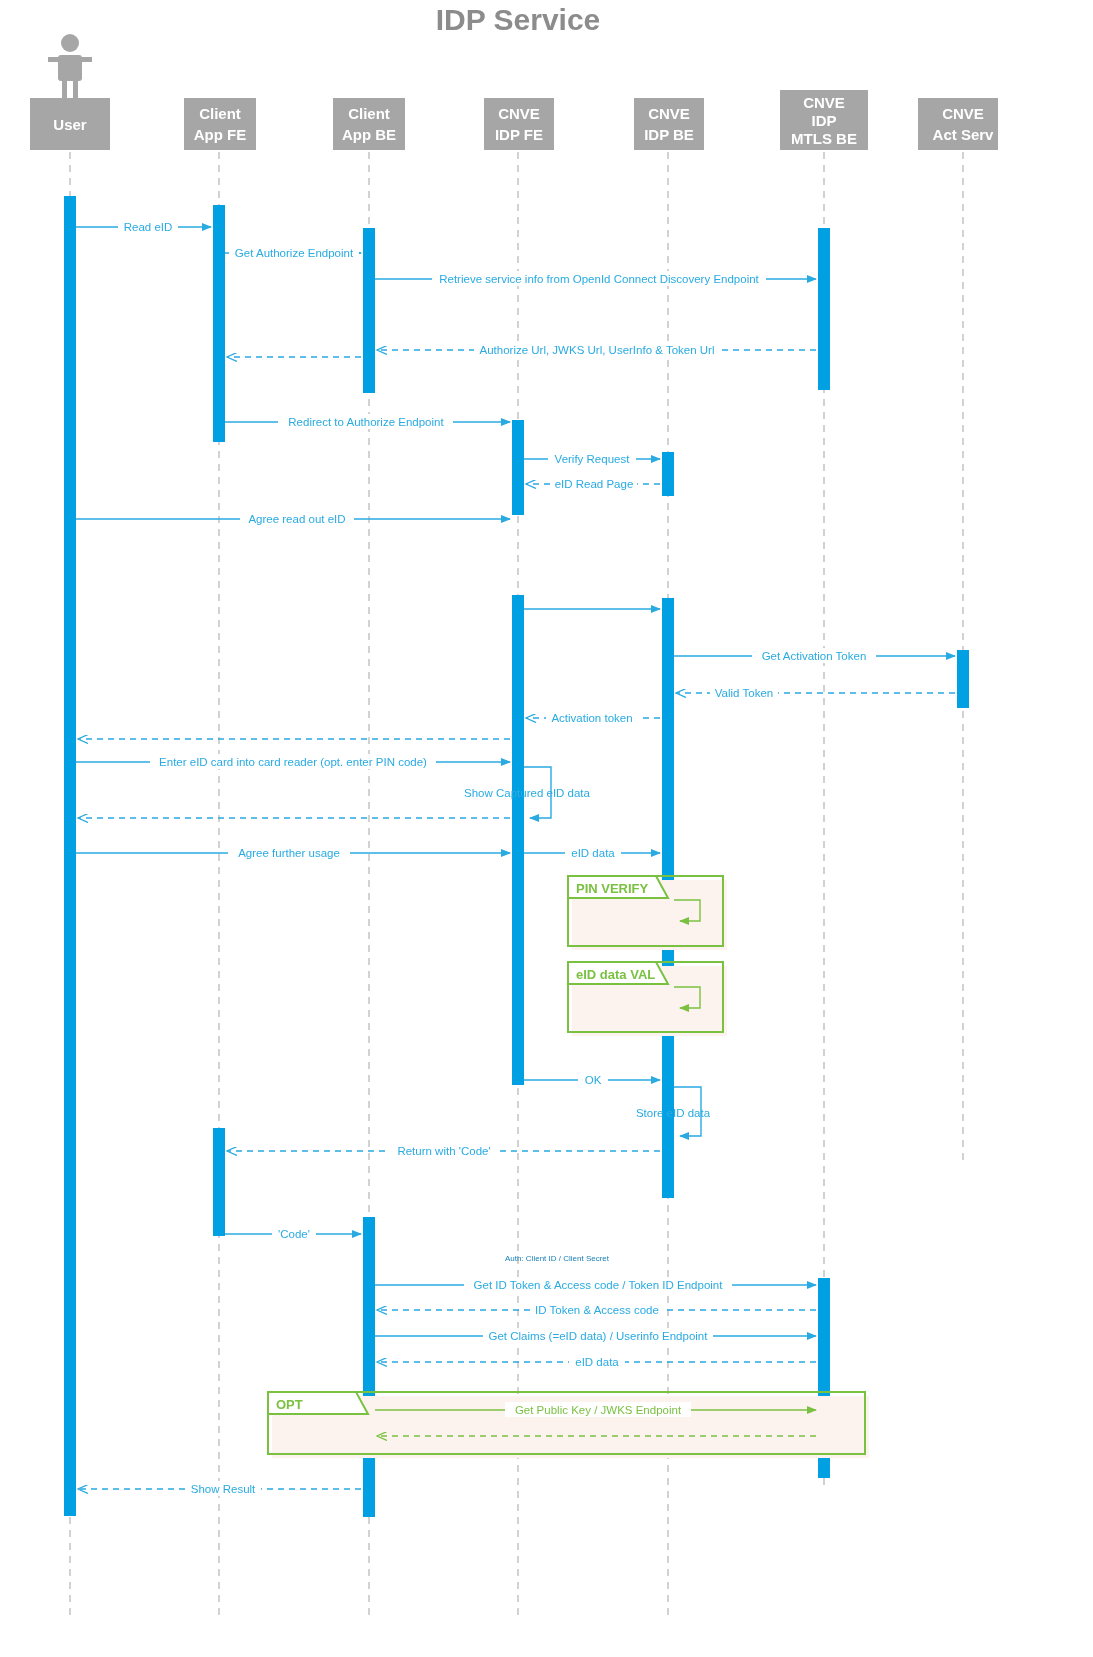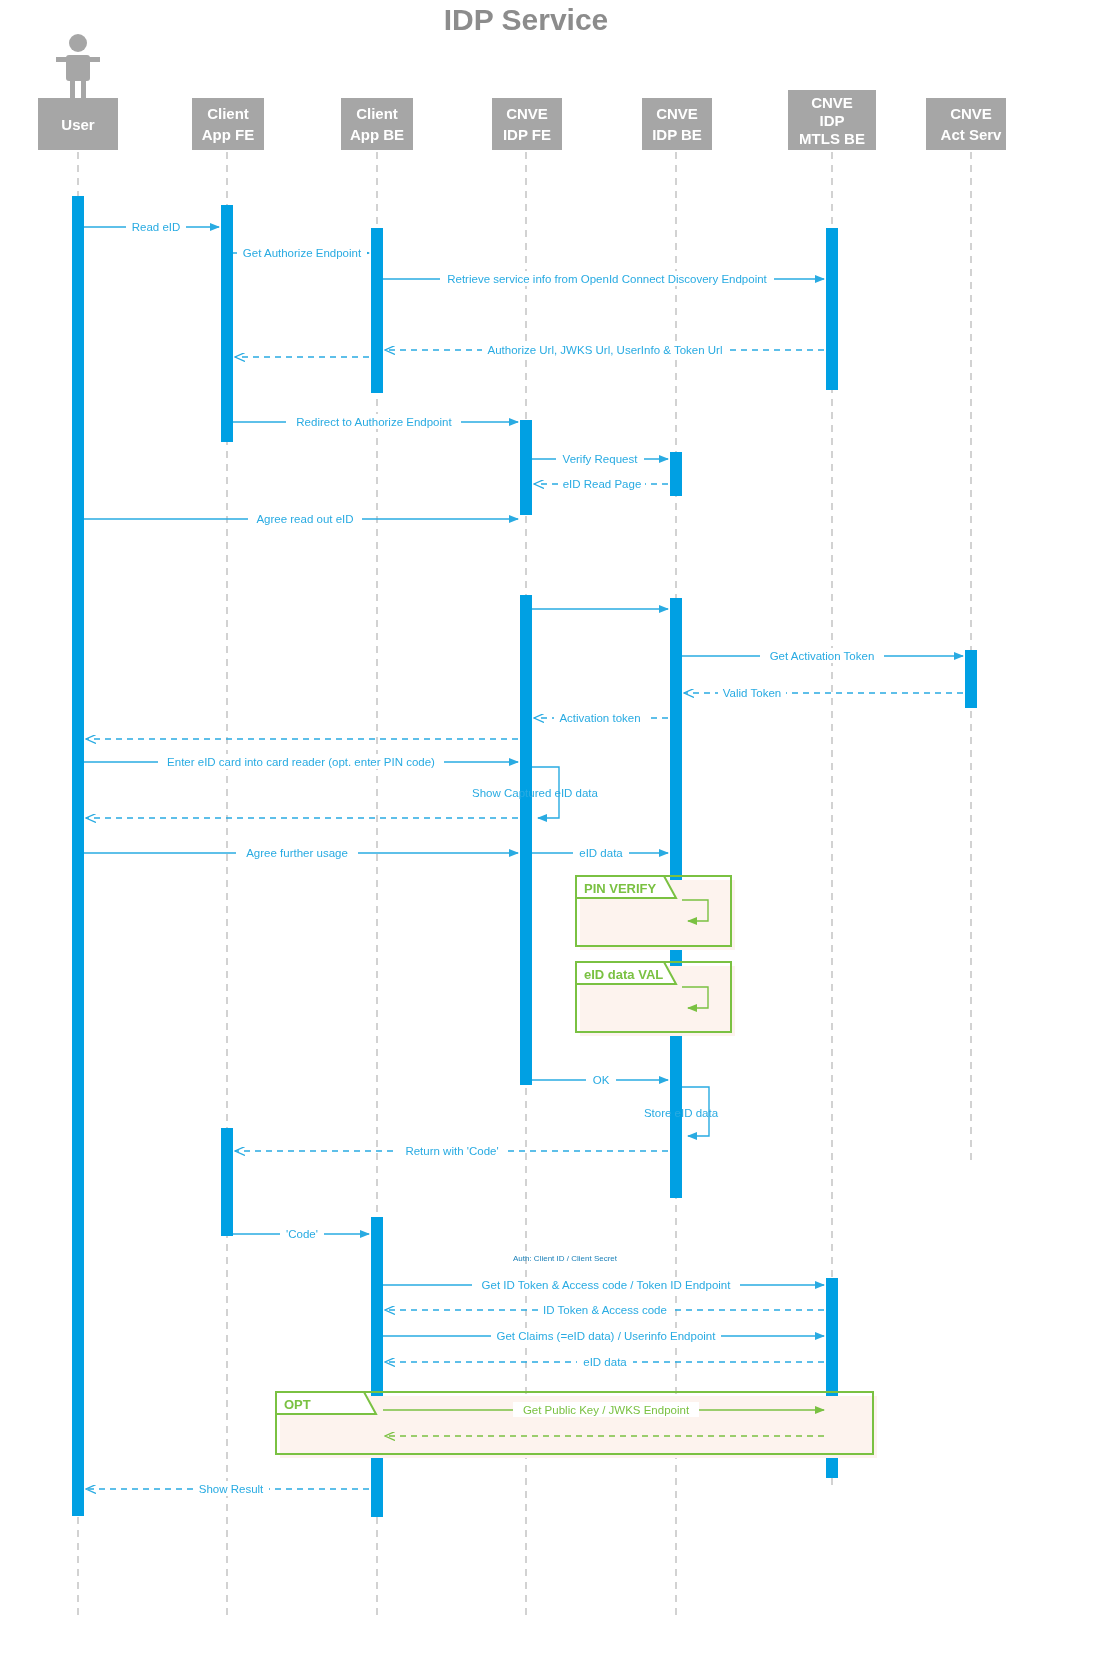--- a/index.html
+++ b/index.html
@@ -1,17 +1,17 @@
 <!DOCTYPE html>
 <html><head>
 <meta charset="utf-8">
 <style>
   html,body{margin:0;padding:0;background:#ffffff;}
   body{width:1093px;height:1657px;font-family:"Liberation Sans",sans-serif;}
-  #stage{position:relative;width:998px;height:1657px;overflow:hidden;background:#fff;margin-left:8px;}
+  #stage{position:relative;width:998px;height:1657px;overflow:hidden;background:#fff;}
   #diagram{position:absolute;left:0;top:0;width:1093px;height:1657px;}
   .ttl{font-family:"Liberation Sans",sans-serif;font-size:30px;font-weight:bold;fill:#8c8c8c;text-anchor:middle;}
   .hdr{font-family:"Liberation Sans",sans-serif;font-size:15px;font-weight:bold;fill:#ffffff;text-anchor:middle;}
   .msg{font-family:"Liberation Sans",sans-serif;font-size:11.5px;fill:#29ABE2;text-anchor:middle;}
   .msgnote{font-family:"Liberation Sans",sans-serif;font-size:8px;fill:#1b80b8;text-anchor:middle;}
   .gmsg{font-family:"Liberation Sans",sans-serif;font-size:11.5px;fill:#7AC142;text-anchor:middle;}
   .frlbl{font-family:"Liberation Sans",sans-serif;font-size:13px;font-weight:bold;fill:#7AC142;}
   .lifeline{stroke:#bfbfbf;stroke-width:1.4;stroke-dasharray:7 6;}
   .act{fill:#00A0E3;}
   .hdrbox{fill:#a6a6a6;}

